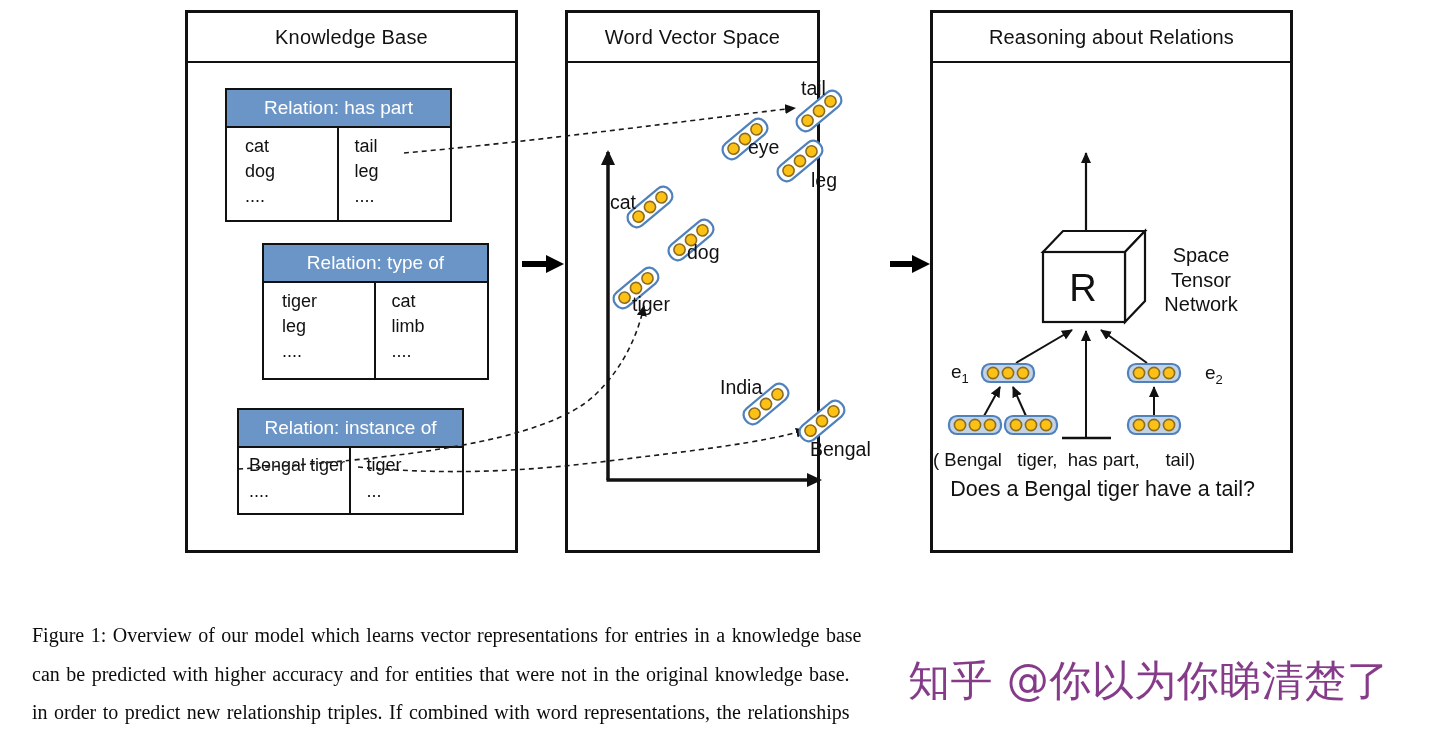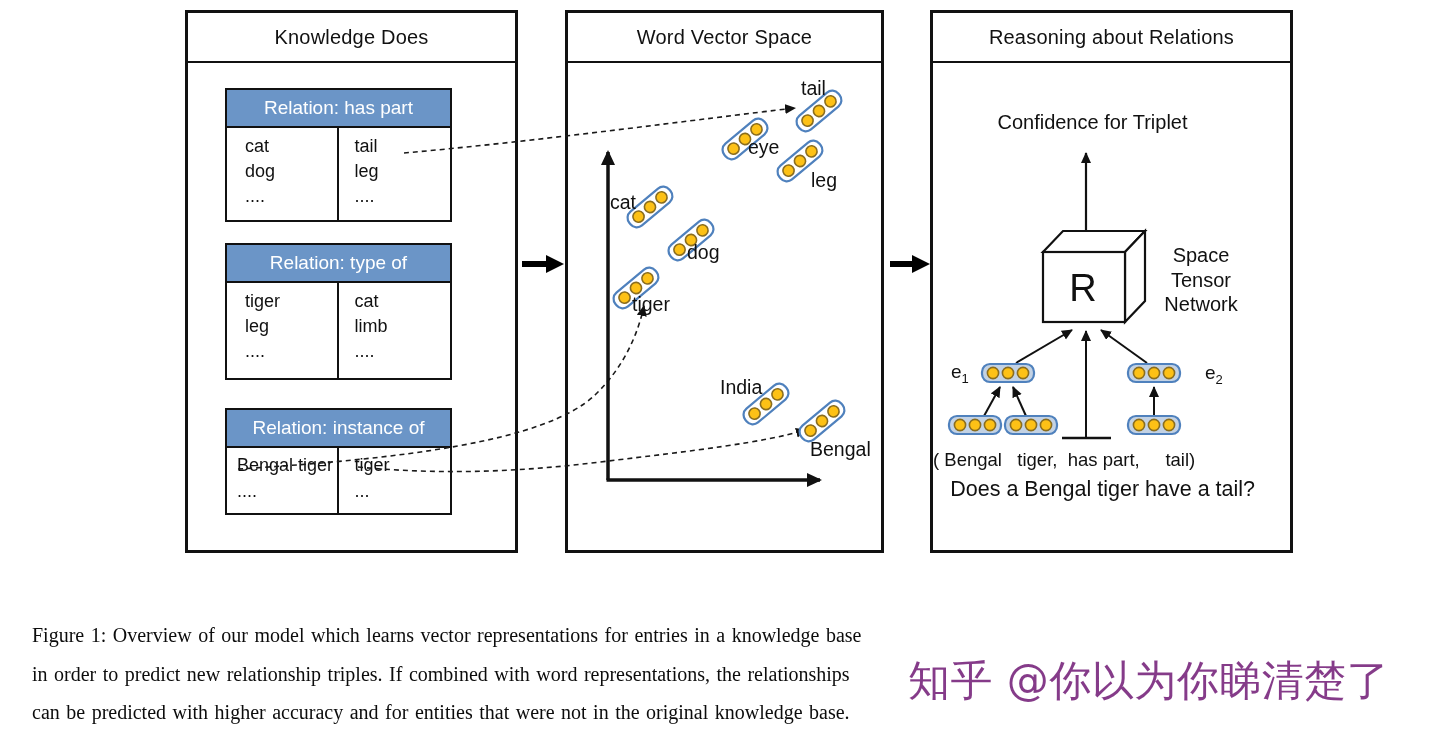--- a/index.html
+++ b/index.html
@@ -41,62 +41,61 @@
   .watermark{position:absolute;left:908px;top:653px;font-size:42px;letter-spacing:.5px;color:#701a75;opacity:.85;
              text-shadow:0 0 1px #ffffff;z-index:6;font-family:"DejaVu Sans",sans-serif;white-space:nowrap;}
 </style>
 </head>
 <body>
 
 <div class="stage">
   <div class="figure">
 
     <div class="panel" style="left:185px;width:333px;">
-      <div class="panel-title">Knowledge Does</div>
+      <div class="panel-title">Knowledge Base</div>
     </div>
     <div class="kb-table" style="top:88px;height:134px;">
       <div class="kb-head" style="background: rgb(107, 149, 199);">Relation: has part</div>
       <div class="kb-body">
         <div class="kb-cell left">cat
 dog
 ....</div>
         <div class="kb-cell" style="padding-left:16px;">tail
 leg
 ....</div>
       </div>
     </div>
-    <div class="kb-table" style="top:243px;height:137px;">
+    <div class="kb-table" style="top:243px;height:137px;margin-left:37px;">
       <div class="kb-head" style="background: rgb(107, 149, 199);">Relation: type of</div>
       <div class="kb-body">
         <div class="kb-cell left">tiger
 leg
 ....</div>
         <div class="kb-cell" style="padding-left:16px;">cat
 limb
 ....</div>
       </div>
     </div>
-    <div class="kb-table" style="top:408px;height:107px;">
+    <div class="kb-table" style="top:408px;height:107px;margin-left:12px;">
       <div class="kb-head" style="background: rgb(107, 149, 199);">Relation: instance of</div>
       <div class="kb-body">
         <div class="kb-cell left" style="padding-left:10px;padding-top:4px;line-height:26px;">Bengal tiger
 ....</div>
         <div class="kb-cell" style="padding-left:16px;padding-top:4px;line-height:26px;">tiger
 ...</div>
       </div>
     </div>
 
-    <div class="panel" style="left:565px;width:319px;">
+    <div class="panel" style="left:565px;width:255px;">
       <div class="panel-title">Word Vector Space</div>
     </div>
 
     <div class="panel" style="left:930px;width:363px;">
       <div class="panel-title">Reasoning about Relations</div>
     </div>
-    <div class="rr-text confidence">Confidence for Triplet</div>
     <div class="rr-text ntn">
       <div>Space</div>
       <div>Tensor</div>
       <div>Network</div>
     </div>
     <div class="rr-text e-label" style="left:951px;top:361px;"><span>e</span><sub>1</sub></div>
     <div class="rr-text e-label" style="left:1185px;top:362px;margin-left:20px;"><span>e</span><sub>2</sub></div>
     <div class="rr-text triplet">( Bengal   tiger,  has part,     tail)</div>
     <div class="rr-text question">Does a Bengal tiger have a tail?</div>
 
@@ -231,18 +230,18 @@
           <text x="687" y="259" class="vlabel">dog</text>
           <text x="632" y="311" class="vlabel">tiger</text>
           <text x="720" y="394" class="vlabel">India</text>
           <text x="810" y="456" class="vlabel">Bengal</text>
         </g>
     </svg>
   </div>
 
   <div class="caption">
     <div>Figure 1: Overview of our model which learns vector representations for entries in a knowledge base</div>
+    <div>can be predicted with higher accuracy and for entities that were not in the original knowledge base.</div>
     <div>in order to predict new relationship triples. If combined with word representations, the relationships</div>
-    <div>can be predicted with higher accuracy and for entities that were not in the original knowledge base.</div>
   </div>
 
   <div class="watermark">知乎 @你以为你睇清楚了</div>
 </div>
 
 </body></html>

